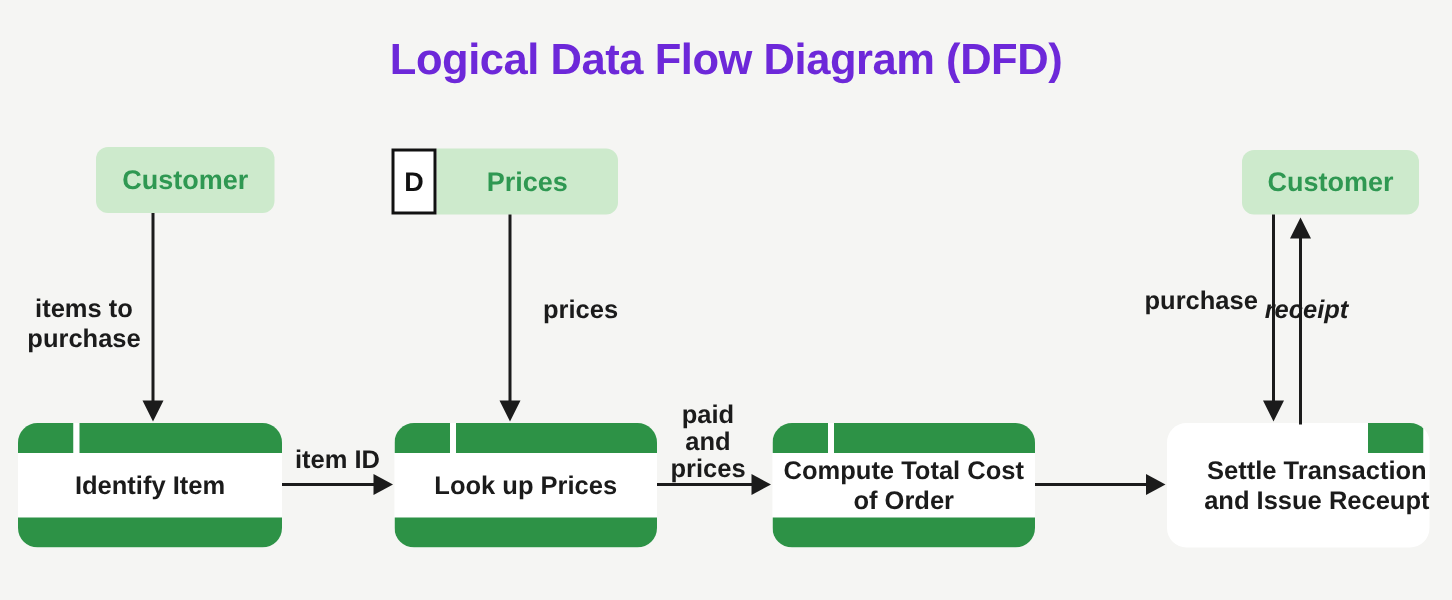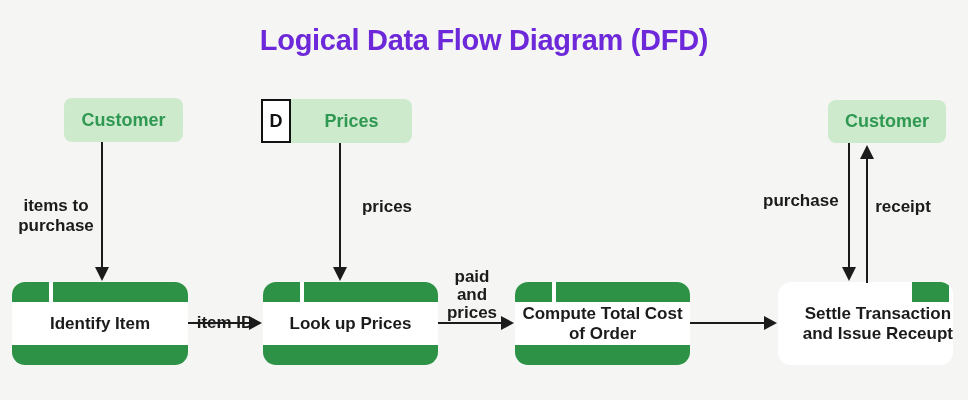--- a/index.html
+++ b/index.html
@@ -85,25 +85,25 @@
   .p3{left:515px;width:175px;}
   .p4{left:778px;width:175px;align-items:flex-end;}
   
   .flow-label{
     position:absolute;
     font-size:17px;font-weight:700;color:var(--ink);
     text-align:center;line-height:20px;white-space:pre-line;
   }
   .fl-items-to-purchase{left:8px;top:196px;width:96px;}
   .fl-prices{left:352px;top:197px;width:70px;}
-  .fl-item-id{left:183px;top:297px;width:84px;margin-top:16px;}
+  .fl-item-id{left:183px;top:297px;width:84px;}
   .fl-items-and-prices{left:437px;top:268px;width:70px;line-height:18px;}
   .fl-amount{left:686px;top:281px;width:90px;line-height:19px;}
   .fl-payment{left:763px;top:191px;width:74px;}
-  .fl-receipt{left:866px;top:197px;width:74px;}
+  .fl-receipt{left:834px;top:197px;width:74px;font-style:italic;}
   
   svg.arrows{position:absolute;left:0;top:0;pointer-events:none;}
 </style>
 </head>
 <body>
 
 <div id="canvas">
 
   <div class="title">Logical Data Flow Diagram (DFD)</div>
 

